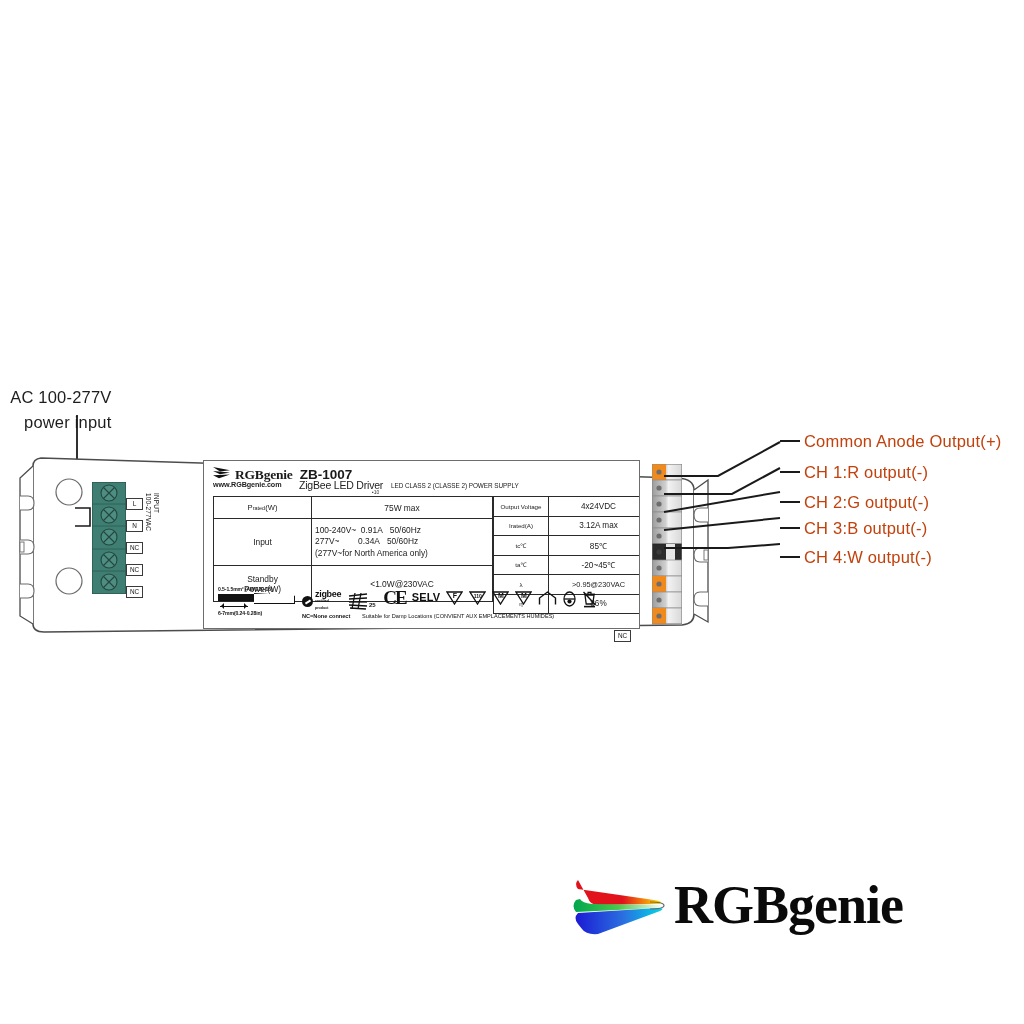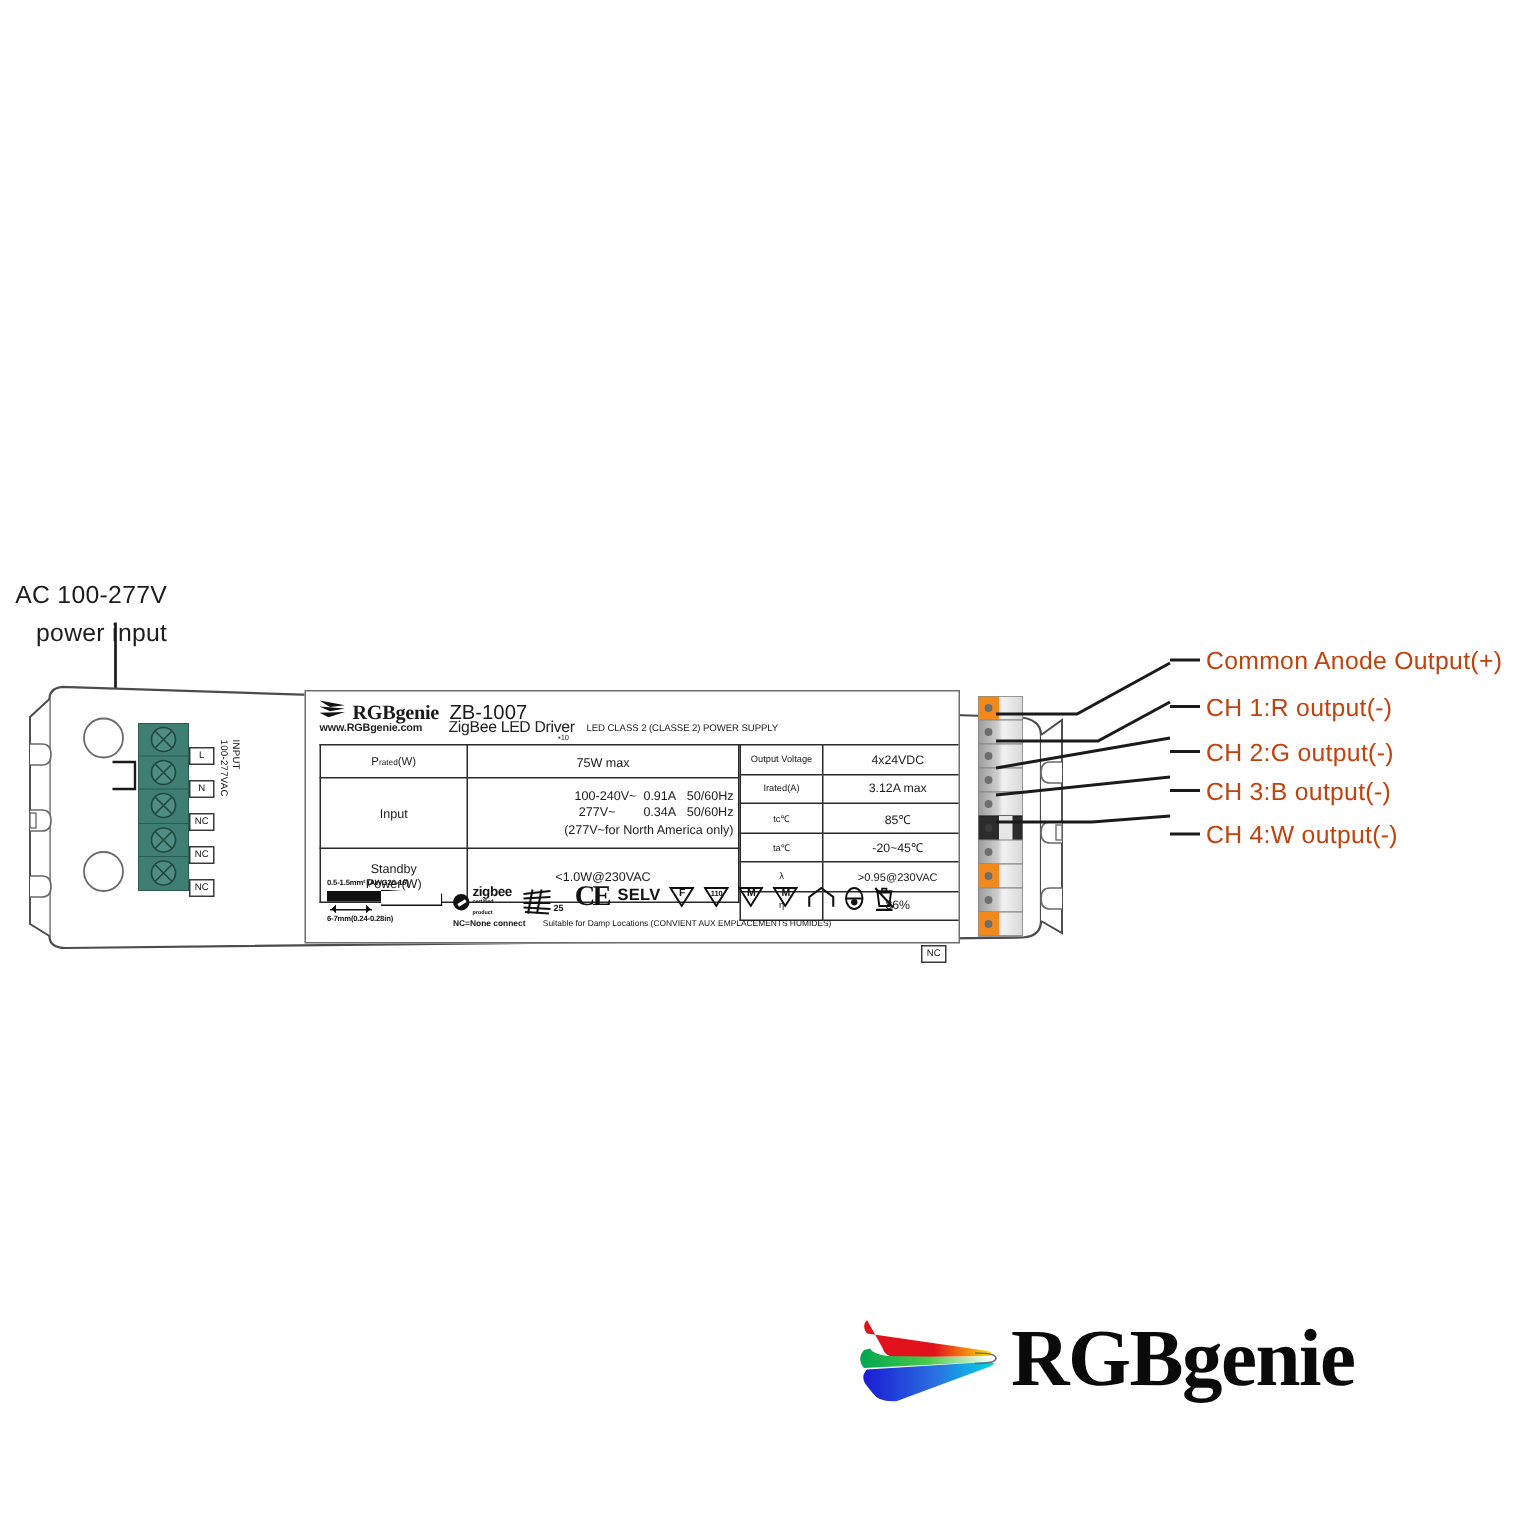--- a/index.html
+++ b/index.html
@@ -22,53 +22,53 @@
   }
 
   
   .annot{
     position:absolute;
     font-size:16.5px;
     color:#1d1d1d;
     white-space:nowrap;
     letter-spacing:.2px;
   }
-  .annot-left{left:10px;top:385px;line-height:25px;text-align:center;}
+  .annot-left{left:10px;top:385px;line-height:25px;text-align:right;}
   .annot-left .l2{padding-left:14px;display:block;}
 
   .r-lbl{position:absolute;left:780px;font-size:16.5px;color:#c2410c;white-space:nowrap;letter-spacing:.2px;}
 
   
   .device-wrap{position:absolute;left:18px;top:444px;width:720px;height:200px;}
   .svg-abs{position:absolute;left:0;top:0;}
 
   
   .label{
     position:absolute;left:203px;top:460px;width:437px;height:169px;
     background:#fff;border:1px solid #6d6d6d;
     box-sizing:border-box;
     overflow:hidden;
   }
   .lbl-head{position:absolute;left:9px;top:5px;width:425px;height:32px;}
   .brandrow{position:absolute;left:0;top:0;display:flex;align-items:flex-end;}
   .brandlogo{width:20px;height:13px;margin-right:2px;margin-bottom:2px;}
   .brandtxt{font-family:"Liberation Serif",serif;font-weight:bold;font-size:13.5px;letter-spacing:-.2px;line-height:13px;}
-  .model{font-family:"Liberation Sans",sans-serif;font-weight:normal;font-size:13.5px;margin-left:7px;line-height:13px;}
+  .model{font-family:"Liberation Sans",sans-serif;font-weight:bold;font-size:13.5px;margin-left:7px;line-height:13px;}
   .www{position:absolute;left:0;top:14px;font-size:7.2px;font-weight:bold;letter-spacing:-.1px;color:#222;text-align:right;}
   .dname{position:absolute;left:86px;top:13px;font-size:10.5px;color:#222;letter-spacing:-.2px;}
   .dclass{position:absolute;left:178px;top:16px;font-size:6.4px;color:#222;letter-spacing:-.05px;}
   .tick10{position:absolute;left:168px;top:28px;font-size:5px;color:#333;}
 
   
   .tbl{position:absolute;border-collapse:collapse;table-layout:fixed;}
   .tbl td{border:1px solid #2a2a2a;text-align:center;vertical-align:middle;color:#1b1b1b;}
   .tblL{left:9px;top:35px;width:280px;}
   .tblL td{height:19px;font-size:7.6px;}
   .tblL td.big{font-size:8.4px;}
-  .tblL td.inputcell{font-size:8.4px;text-align:right;padding:1px 3px;line-height:11.5px;white-space:nowrap;}
+  .tblL td.inputcell{font-size:8.4px;text-align:left;padding:1px 3px;line-height:11.5px;white-space:nowrap;}
   .tblR{left:289px;top:35px;width:156px;}
   .tblR td{height:16.5px;font-size:7.4px;}
   .tblR td.v{font-size:8.2px;}
   .tblR td.k{font-size:6.2px;}
 
   
   .wg{position:absolute;left:14px;top:125px;width:88px;}
   .wg .wgt{font-size:5.1px;font-weight:bold;color:#111;letter-spacing:-.1px;white-space:nowrap;}
   .wgbar{position:relative;width:78px;height:10px;margin:1px 0 0 0;}
   .wgbar .blk{position:absolute;left:0;top:1px;width:36px;height:7px;background:#111;}

